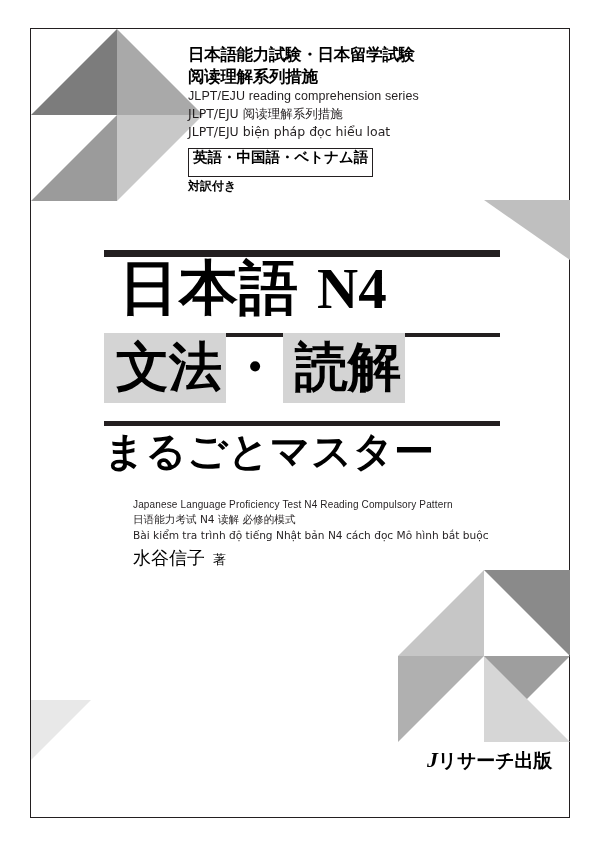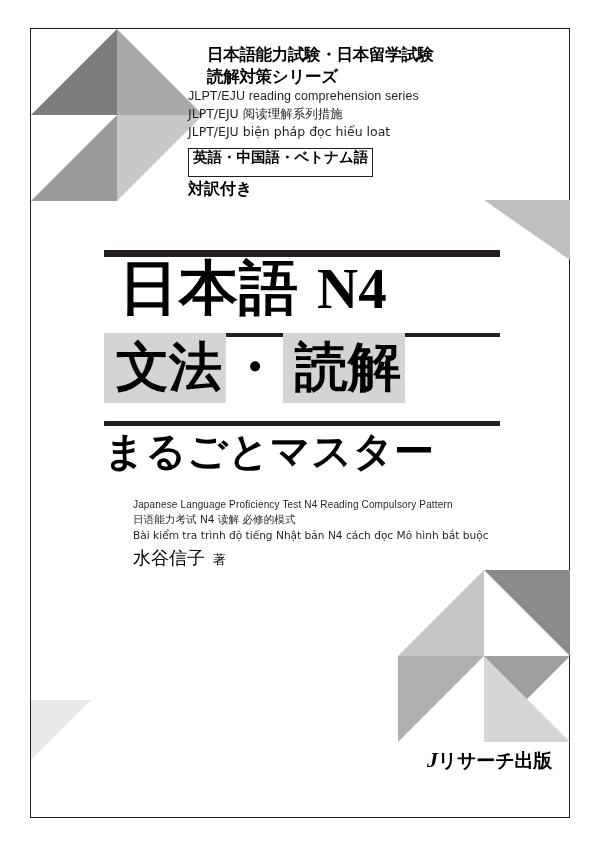--- a/index.html
+++ b/index.html
@@ -40,21 +40,20 @@
     top: 44px;
     width: 350px;
   }
   .header-jp {
     font-family: "DejaVu Sans", sans-serif;
     font-weight: bold;
     font-size: 16.5px;
     line-height: 1.32;
     color: #000000;
     letter-spacing: -0.3px;
-    margin-left: 19px;
   }
   .header-en {
     font-family: "Liberation Sans", sans-serif;
     font-size: 12.5px;
     line-height: 1.42;
     color: #231f20;
     letter-spacing: 0.1px;
   }
   .header-zh, .header-vi {
     font-family: "DejaVu Sans", sans-serif;
@@ -69,21 +68,21 @@
     padding: 1px 4px 10px 4px;
     font-family: "DejaVu Sans", sans-serif;
     font-weight: bold;
     font-size: 14.5px;
     line-height: 1.1;
     color: #000;
   }
   .taiyaku {
     font-family: "DejaVu Sans", sans-serif;
     font-weight: bold;
-    font-size: 16px;
+    font-size: 12px;
     color: #000;
     margin-top: 3px;
     line-height: 1.15;
   }
 
   
   .rule {
     position: absolute;
     background: #231f20;
   }
@@ -215,21 +214,21 @@
     <polygon points="0,86 86,86 0,172" fill="#ffffff"></polygon>
     <polygon points="0,172 86,86 86,172" fill="#9b9b9b"></polygon>
   </svg>
 
   <svg class="deco" style="left:484px; top:200px; width:86px; height:60px;" viewBox="0 0 86 60">
     <polygon points="0,0 86,0 86,60" fill="#bfbfbf"></polygon>
   </svg>
 
   <div class="header-block">
     <div class="header-jp">日本語能力試験・日本留学試験</div>
-    <div class="header-jp">読解対策シリーズ</div>
+    <div class="header-jp">阅读理解系列措施</div>
     <div class="header-en">JLPT/EJU reading comprehension series</div>
     <div class="header-zh">JLPT/EJU 阅读理解系列措施</div>
     <div class="header-vi">JLPT/EJU biện pháp đọc hiểu loat</div>
     <div class="lang-box">英語・中国語・ベトナム語</div>
     <div class="taiyaku">対訳付き</div>
   </div>
 
   <div class="rule" id="rule-top"></div>
 
   <div class="title-main">

